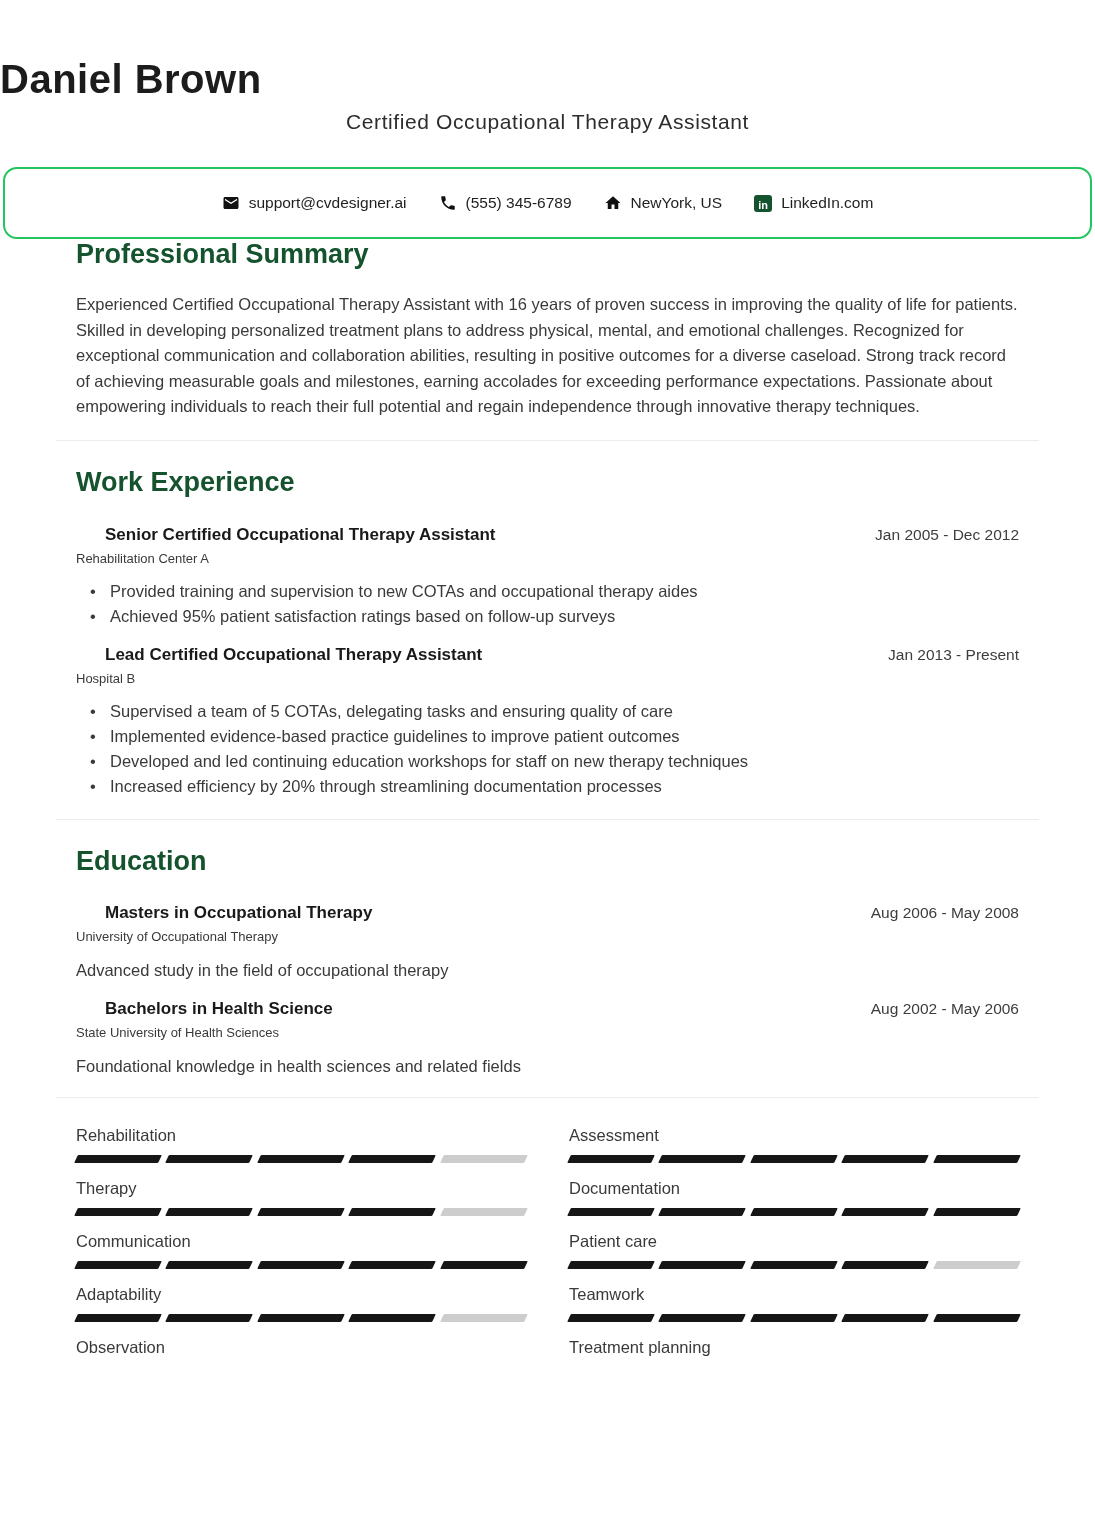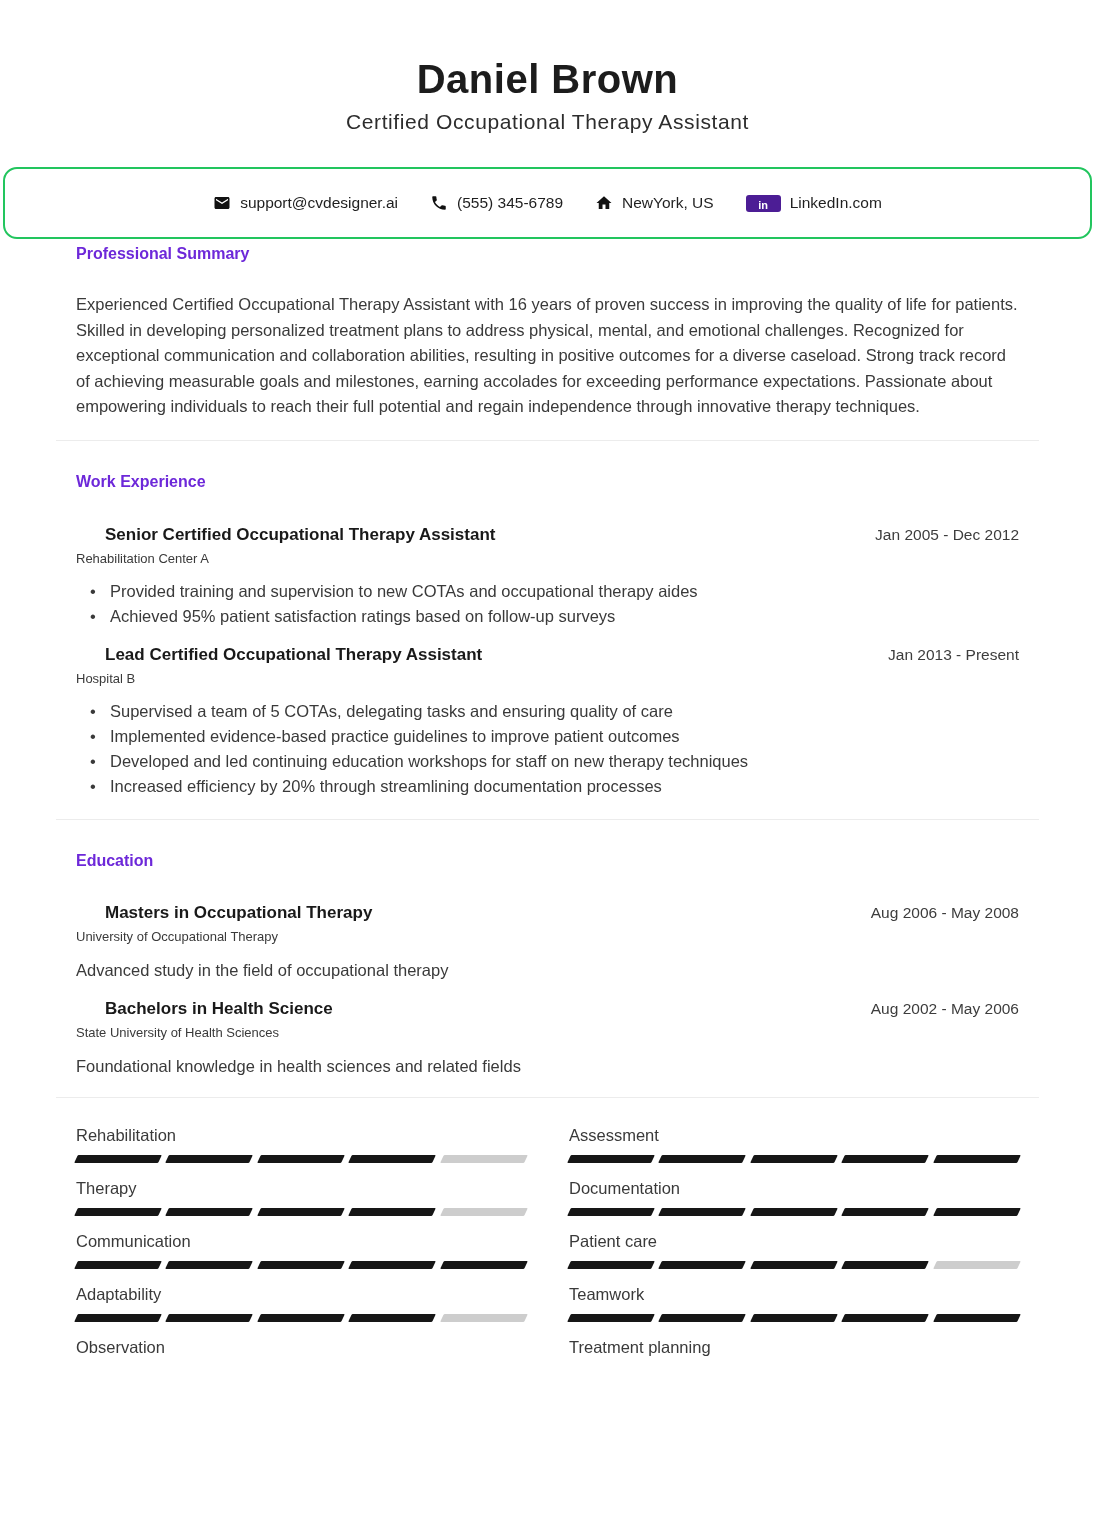--- a/index.html
+++ b/index.html
@@ -7,21 +7,21 @@
   body {
     width: 1095px; height: 1536px; overflow: hidden;
     background: #ffffff;
     font-family: "Liberation Sans", sans-serif;
     color: #383838;
   }
   .page { width: 1095px; height: 1536px; overflow: hidden; }
 
   
   h1.name {
-    margin: 55px 0 0; text-align: center;
+    margin: 55px 0 0; 
     font-size: 40px; line-height: 48px; font-weight: 700;
     color: #1c1c1c; letter-spacing: 0.5px;
   }
   .subtitle {
     margin-top: 5px; text-align: center;
     font-size: 21px; line-height: 28px; color: #2d2d2d;
     letter-spacing: 0.6px;
   }
 
   
@@ -31,31 +31,31 @@
     display: flex; align-items: center; justify-content: center;
     gap: 32px; background: #ffffff;
   }
   .contact-item {
     display: flex; align-items: center; gap: 9px;
     font-size: 15.5px; color: #1f1f1f;
   }
   .cicon { display: inline-flex; width: 18px; height: 18px; align-items: center; justify-content: center; }
   .cicon svg { width: 18px; height: 18px; fill: #111111; }
   .li-badge {
-    width: 35px; height: 17px; background: #4c1d95; border-radius: 3px;
+    width: 18px; height: 17px; background: #14532d; border-radius: 3px;
     color: #ffffff; font-size: 11px; font-weight: 700;
     display: inline-flex; align-items: flex-end; justify-content: center;
     line-height: 14px;
   }
 
   
   .content { margin: 0 76px; }
   h2.section-heading {
-    margin: 0; font-size: 16px; line-height: 30px;
-    font-weight: 700; color: #6d28d9;
+    margin: 0; font-size: 27px; line-height: 30px;
+    font-weight: 700; color: #14532d;
   }
   .heading-summary { margin-top: 52px; }
   .summary-text {
     margin: 23px 0 7px; font-size: 16.5px; line-height: 25.5px; color: #3a3a3a;
   }
   hr.divider {
     border: none; border-top: 1px solid #ececec;
     margin: 20px -20px 26px;
   }
   .divider-tight { margin-top: 22px; }

